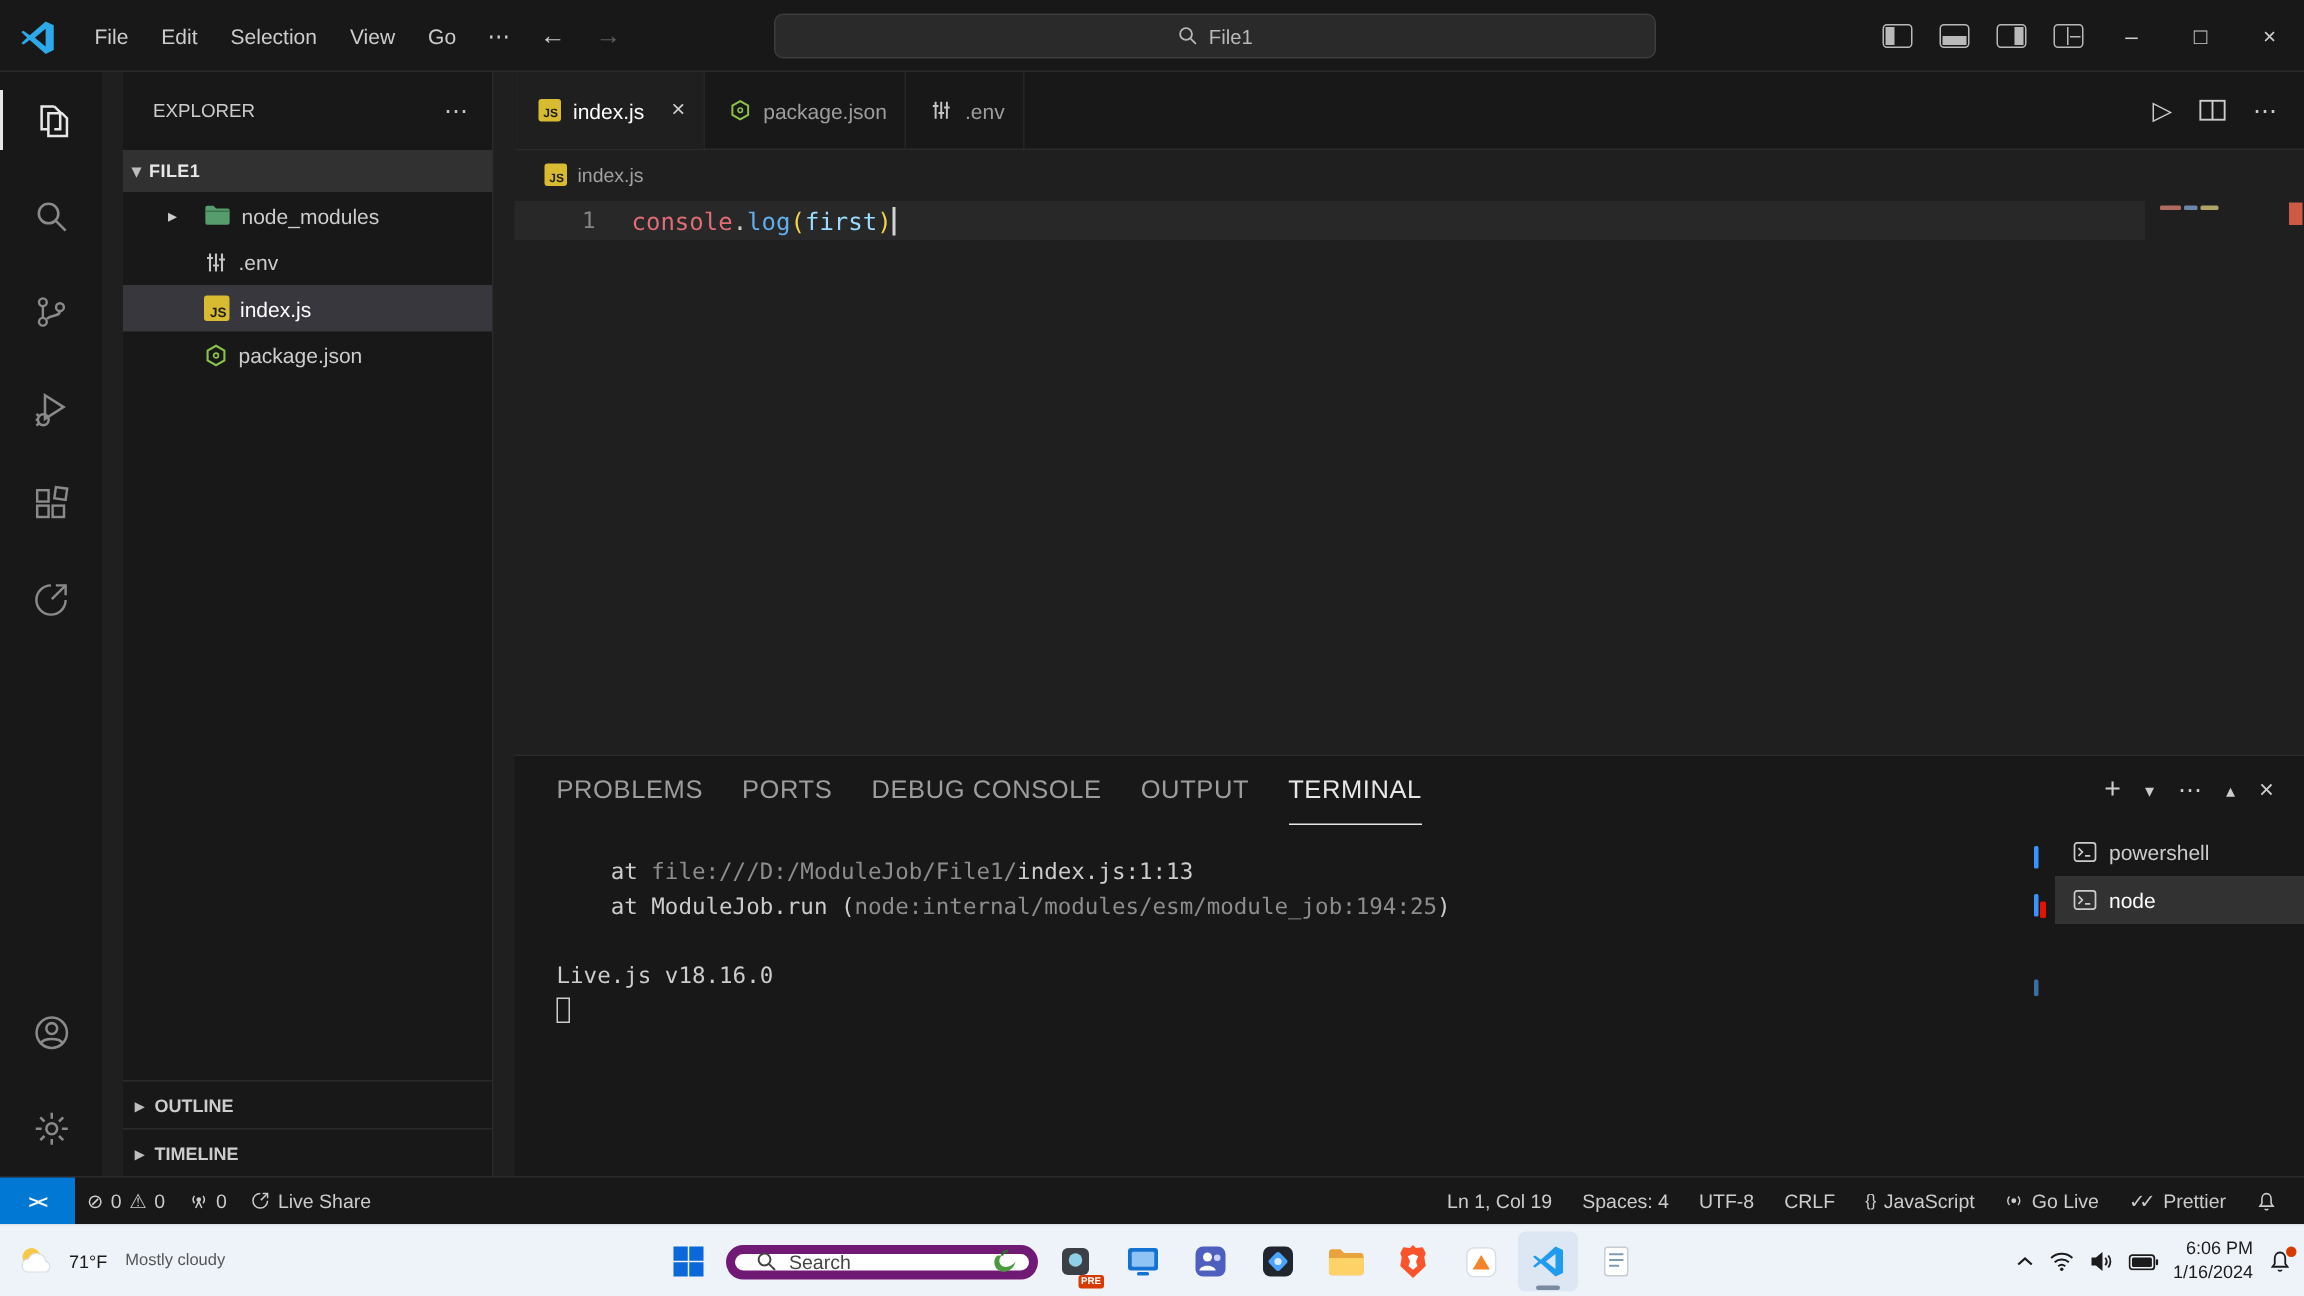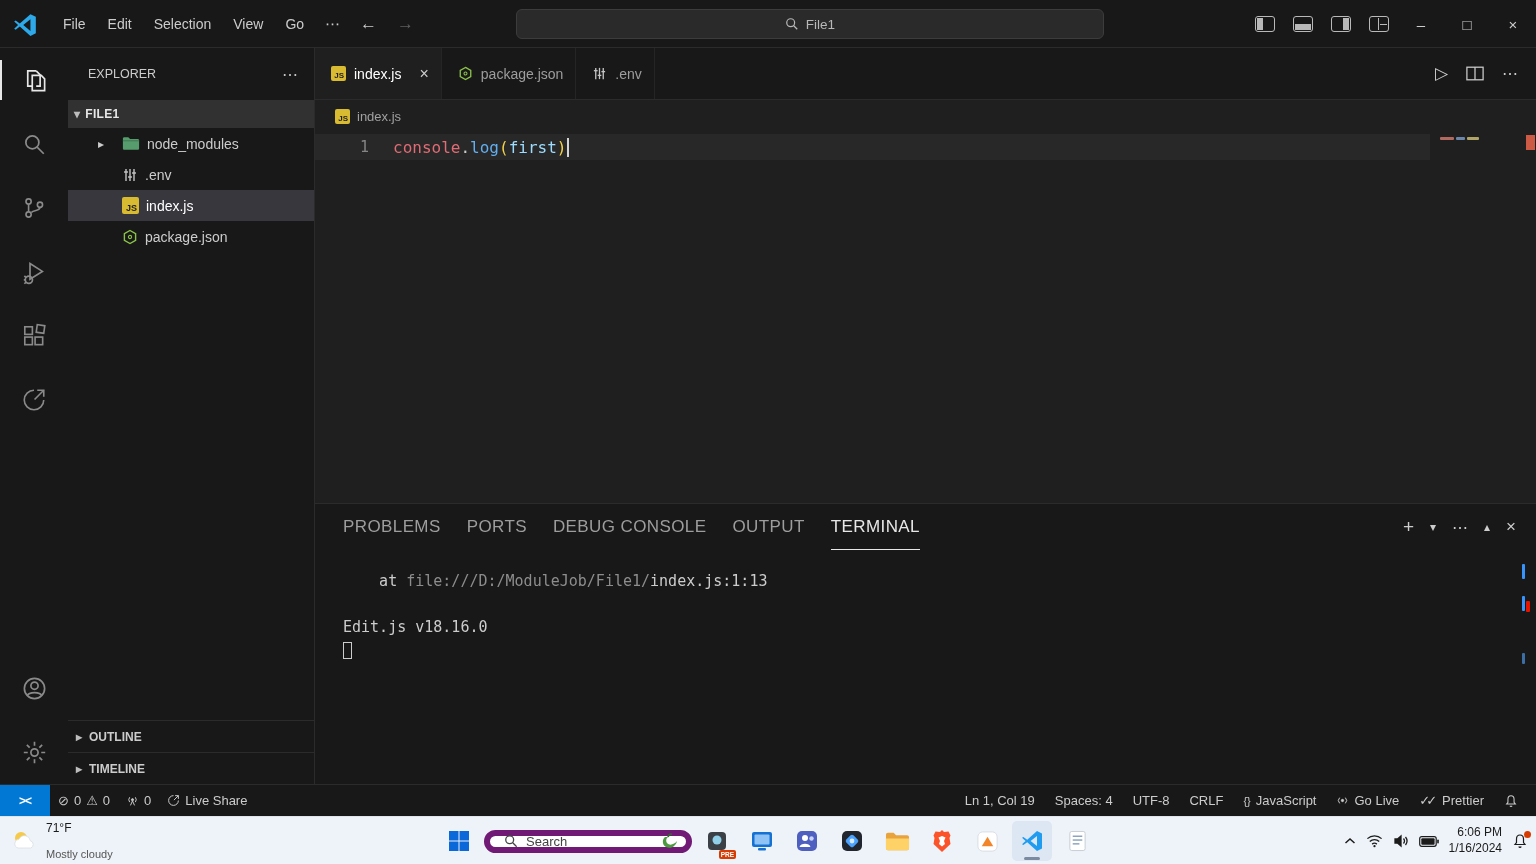--- a/index.html
+++ b/index.html
@@ -13,21 +13,21 @@
   .menu-more { color:#cccccc; font-size:15px; padding:4px 10px; }
   .nav-arrow { font-size:17px; padding:2px 10px; color:#cccccc; }
   .nav-arrow.dim { color:#5f5f5f; }
   .tb-search { position:absolute; left:516px; top:9px; width:588px; height:30px; background:#2a2a2a; border:1px solid #3c3c3c; border-radius:6px; display:flex; align-items:center; justify-content:center; gap:7px; color:#b8b8b8; font-size:13.5px; }
   .tb-right { position:absolute; right:0; top:0; height:48px; display:flex; align-items:center; }
   .layout-ico { width:20px; height:16px; border:1.4px solid #b9b9b9; border-radius:3px; margin:0 9px; position:relative; }
   .layout-ico .fill { position:absolute; background:#b9b9b9; }
   .win-btn { width:46px; height:48px; display:flex; align-items:center; justify-content:center; color:#cccccc; font-size:15px; }
 
   
-  .main { display:flex; height:736px; }
+  .main { display:flex; height:736px;gap:14px; }
 
   .activitybar { width:68px; background:#181818; display:flex; flex-direction:column; align-items:stretch; }
   .act-item { height:64px; display:flex; align-items:center; justify-content:center; position:relative; }
   .act-item svg { stroke:#8a8a8a; }
   .act-item.active svg { stroke:#e7e7e7; }
   .act-item.active::before { content:""; position:absolute; left:0; top:12px; bottom:12px; width:2px; background:#e7e7e7; }
   .act-bottom { margin-top:auto; }
 
   
   .sidebar { width:247px; background:#181818; border-right:1px solid #2b2b2b; display:flex; flex-direction:column; }
@@ -92,21 +92,21 @@
   .statusbar { height:32px; background:#181818; border-top:1px solid #2b2b2b; display:flex; align-items:center; font-size:13px; color:#cccccc; }
   .remote-btn { width:50px; height:32px; background:#0078d4; color:#ffffff; display:flex; align-items:center; justify-content:center; font-size:12px; font-weight:bold; letter-spacing:-1px; }
   .sb-group { display:flex; align-items:center; gap:5px; padding:0 8px; height:100%; }
   .sb-right { margin-left:auto; display:flex; align-items:center; gap:0; padding-right:8px; }
   .sb-right .sb-group { padding:0 10px; }
   .glyph { font-size:13px; }
 
   
   .taskbar { height:48px; background:#eef3f9; border-top:1px solid #dfe5ea; position:relative; color:#1b1b1b; }
   .weather { position:absolute; left:10px; top:0; height:48px; display:flex; align-items:center; gap:8px; }
-  .weather .wlines { display:flex; flex-direction:column; line-height:1.25;gap:12px; }
+  .weather .wlines { display:flex; flex-direction:row; line-height:1.25;gap:12px; }
   .weather .wtemp { font-size:12px; color:#1b1b1b; }
   .weather .wdesc { font-size:11px; color:#555555; }
   .tb-center { position:absolute; left:50%; top:0; transform:translateX(-50%); height:48px; display:flex; align-items:center; gap:5px; }
   .tb-appicon { width:40px; height:40px; display:flex; align-items:center; justify-content:center; border-radius:5px; position:relative; }
   .tb-appicon.active { background:#dde7f3; }
   .tb-appicon.active::after { content:""; position:absolute; bottom:1px; left:12px; width:16px; height:3px; border-radius:2px; background:#7a8aa0; }
   .search-pill { width:208px; height:23px; background:#ffffff; border:6px solid #701a75; border-radius:17px; display:flex; align-items:center; gap:8px; padding:0 4px 0 14px; }
   .search-pill .stext { font-size:13px; color:#444444; flex:1; }
   .badge-pre { position:absolute; bottom:2px; right:1px; background:#d83b01; color:#ffffff; font-size:6.5px; font-weight:bold; padding:1px 2px; border-radius:2px; }
   .tray { position:absolute; right:8px; top:0; height:48px; display:flex; align-items:center; gap:10px; }
@@ -340,32 +340,51 @@
           <span style="font-size:12px;">▾</span>
           <span style="font-size:16px;">⋯</span>
           <span style="font-size:12px;">▴</span>
           <span style="font-size:17px;">×</span>
         </div>
       </div>
 
       <div class="panel-body">
         <div class="terminal">
           <div class="tline"><span>    at </span><span class="seg-dim">file:///D:/ModuleJob/File1/</span><span>index.js:1:13</span></div>
+          <div class="tline"><span>    at ModuleJob.run (</span><span class="seg-dim">node:internal/modules/esm/module_job:194:25</span><span>)</span></div>
           <div class="tline"></div>
-          <div class="tline"><span>Edit.js v18.16.0</span></div>
+          <div class="tline"><span>Live.js v18.16.0</span></div>
           <div class="tline"><span class="block-cursor"></span></div>
         </div>
 
         <div class="term-deco">
           <span class="deco-bar" style="top:14px;height:15px;background:#3794ff;left:2px;"></span>
           <span class="deco-bar" style="top:46px;height:15px;background:#3794ff;left:2px;"></span>
           <span class="deco-bar" style="top:51px;height:11px;width:4px;background:#e51400;left:6px;"></span>
           <span class="deco-bar" style="top:103px;height:11px;background:#3a6ea5;left:2px;"></span>
         </div>
 
+        <div class="term-list">
+          <div class="term-item">
+            <svg width="16" height="14" viewBox="0 0 18 16">
+                <rect x="1" y="1" width="16" height="14" rx="2" fill="none" stroke="#cccccc" stroke-width="1.3"></rect>
+                <path d="M4 5 L7 8 L4 11" fill="none" stroke="#cccccc" stroke-width="1.3"></path>
+                <line x1="9" y1="11" x2="13" y2="11" stroke="#cccccc" stroke-width="1.3"></line>
+              </svg>
+            <span>powershell</span>
+          </div>
+          <div class="term-item selected">
+            <svg width="16" height="14" viewBox="0 0 18 16">
+                <rect x="1" y="1" width="16" height="14" rx="2" fill="none" stroke="#cccccc" stroke-width="1.3"></rect>
+                <path d="M4 5 L7 8 L4 11" fill="none" stroke="#cccccc" stroke-width="1.3"></path>
+                <line x1="9" y1="11" x2="13" y2="11" stroke="#cccccc" stroke-width="1.3"></line>
+              </svg>
+            <span>node</span>
+          </div>
+        </div>
       </div>
     </div>
   </div>
 </div>
 
 <div class="statusbar">
   <div class="remote-btn">
       <span>&gt;&lt;</span>
     </div>
   <div class="sb-group">

